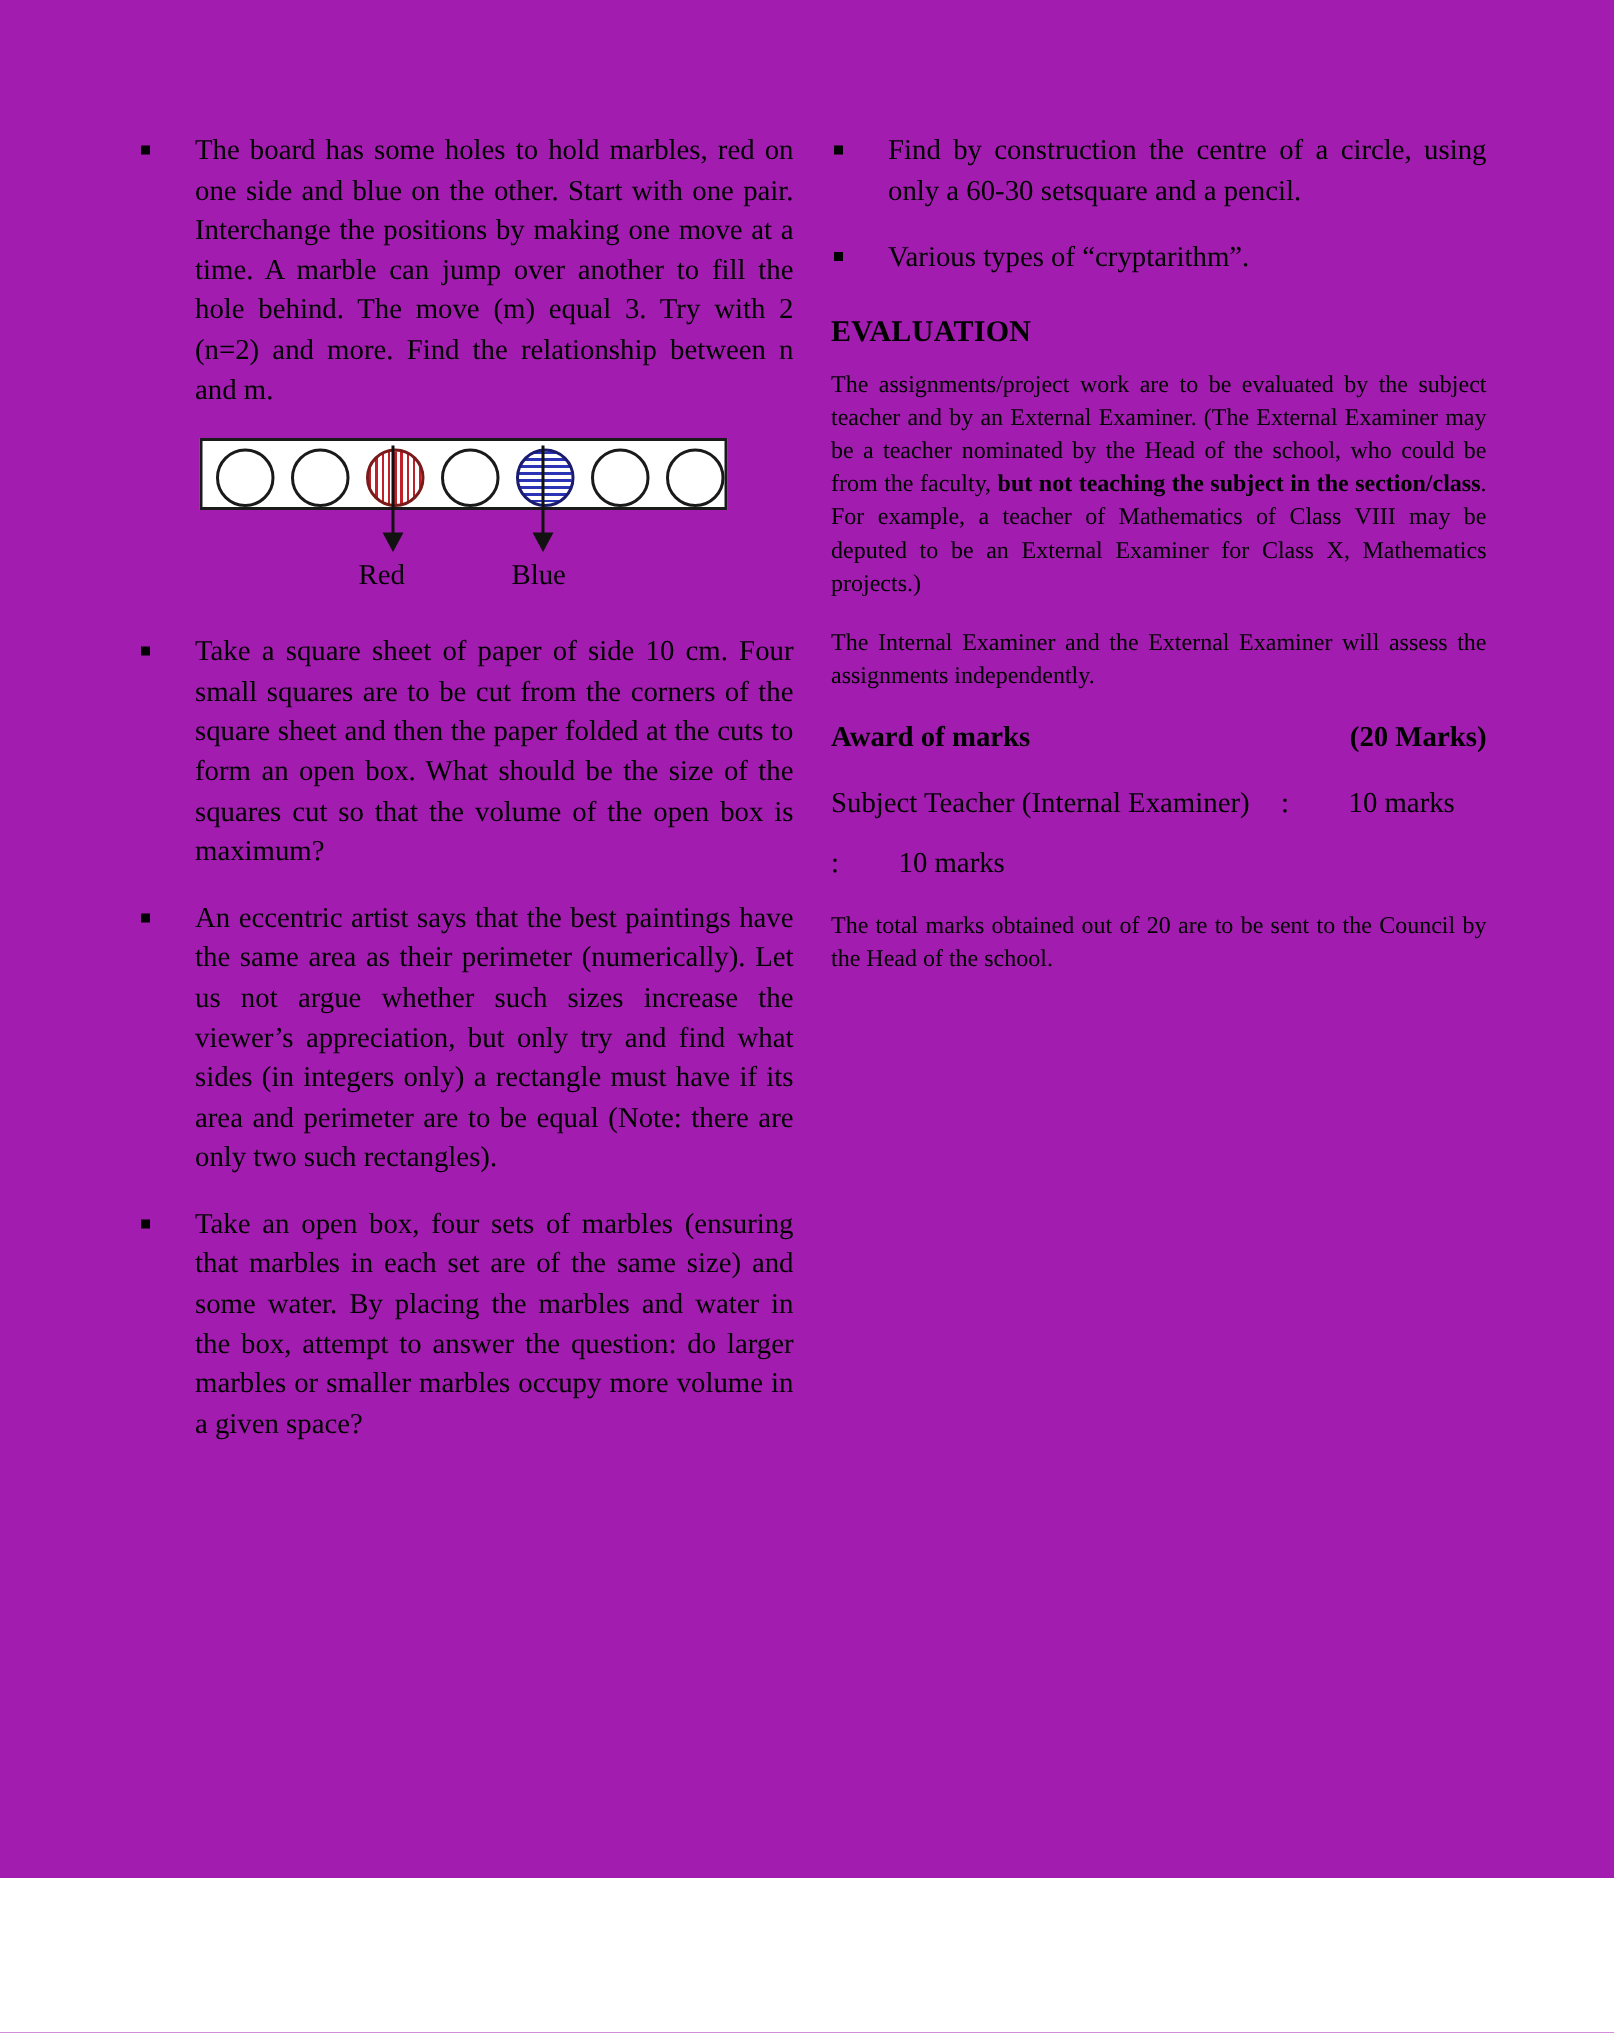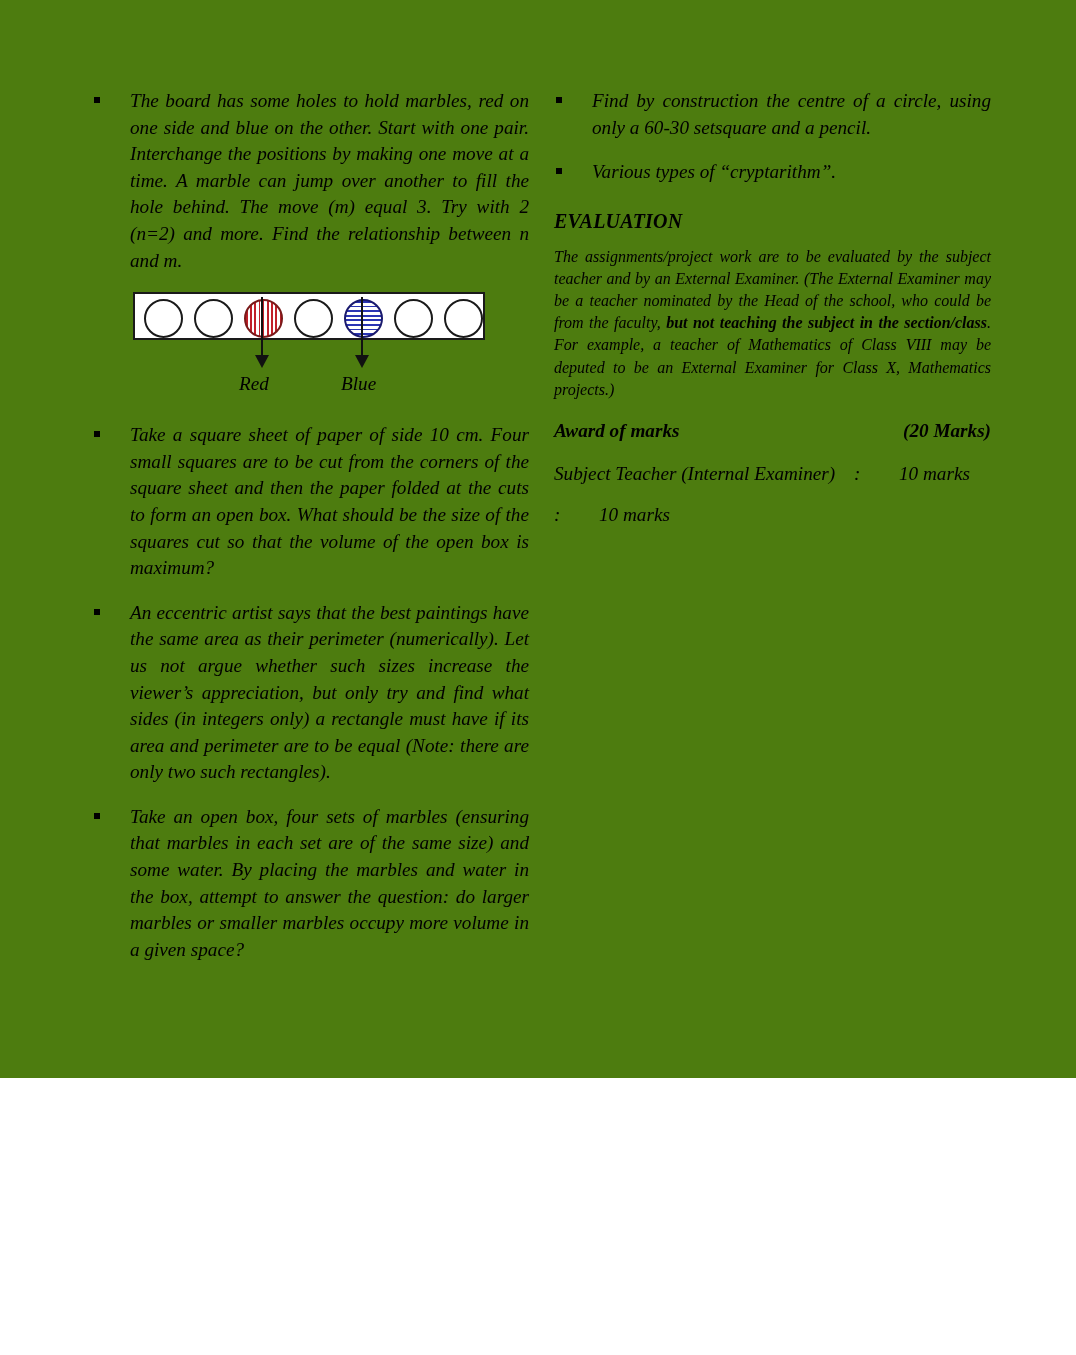--- a/index.html
+++ b/index.html
@@ -7,24 +7,23 @@
     padding: 0;
     background: #ffffff;
   }
   body {
     font-family: "Liberation Serif", "DejaVu Serif", serif;
     color: #000000;
   }
   .page {
     position: relative;
     width: 1076px;
-    height: 1078px;
-    background: #4d7c0f;
+    height: 1252px;
+    background: #a21caf;
     overflow: hidden;
-    font-style: italic;
   }
   .columns {
     position: absolute;
     top: 88px;
     left: 0;
     width: 1076px;
     display: flex;
     align-items: flex-start;
   }
   .col {
@@ -223,37 +222,39 @@
 
       <div class="bullet-item" style="margin-bottom:6px;">
         <span class="marker"></span>
         <span>Various types of “cryptarithm”.</span>
       </div>
 
       <div class="heading">EVALUATION</div>
 
       <p class="para"><span>The assignments/project work are to be evaluated by the subject teacher and by an External Examiner. (The External Examiner may be a teacher nominated by the Head of the school, who could be from the faculty, </span><b>but not teaching the subject in the section/class</b><span>. For example, a teacher of Mathematics of Class VIII may be deputed to be an External Examiner for Class X, Mathematics projects.)</span></p>
 
+      <p class="para">The Internal Examiner and the External Examiner will assess the assignments independently.</p>
 
       <div class="award-row head">
         <span>Award of marks</span>
         <span class="award-total">(20 Marks)</span>
       </div>
 
       <div class="award-row">
         <span class="award-label">Subject Teacher (Internal Examiner)</span>
         <span class="award-colon">:</span>
         <span class="award-value">10 marks</span>
       </div>
 
       <div class="award-row" style="margin-bottom:17px;">
         <span class="award-colon">:</span>
         <span class="award-value">10 marks</span>
       </div>
 
+      <p class="para">The total marks obtained out of 20 are to be sent to the Council by the Head of the school.</p>
 
 
     </div>
 
   </div>
 
   <div class="page-number">93</div>
 
 </div>
 

